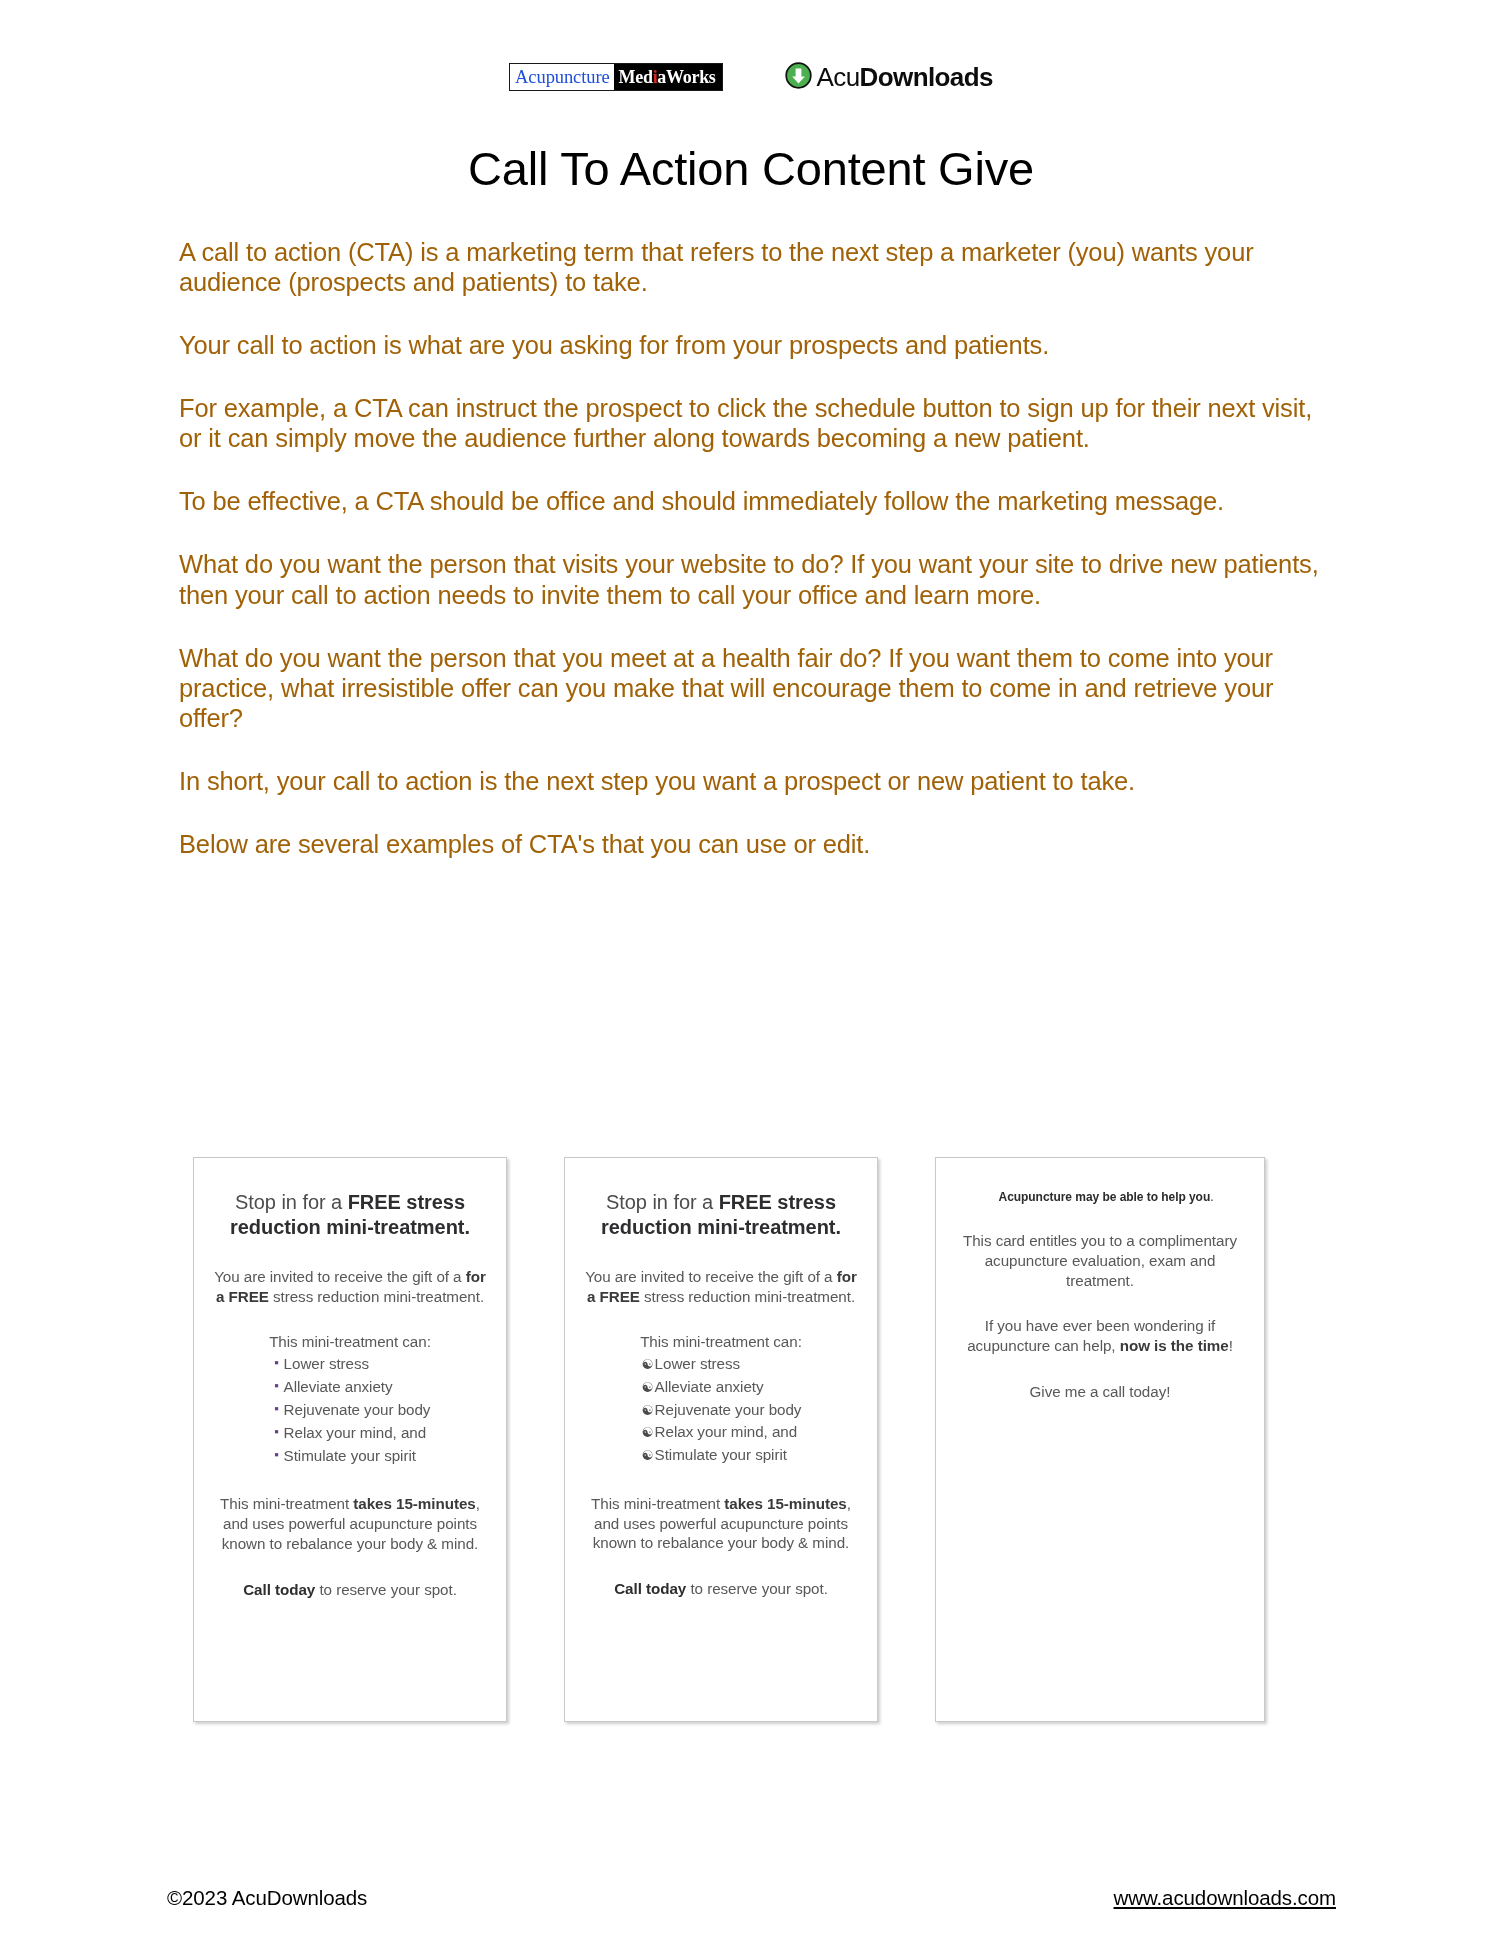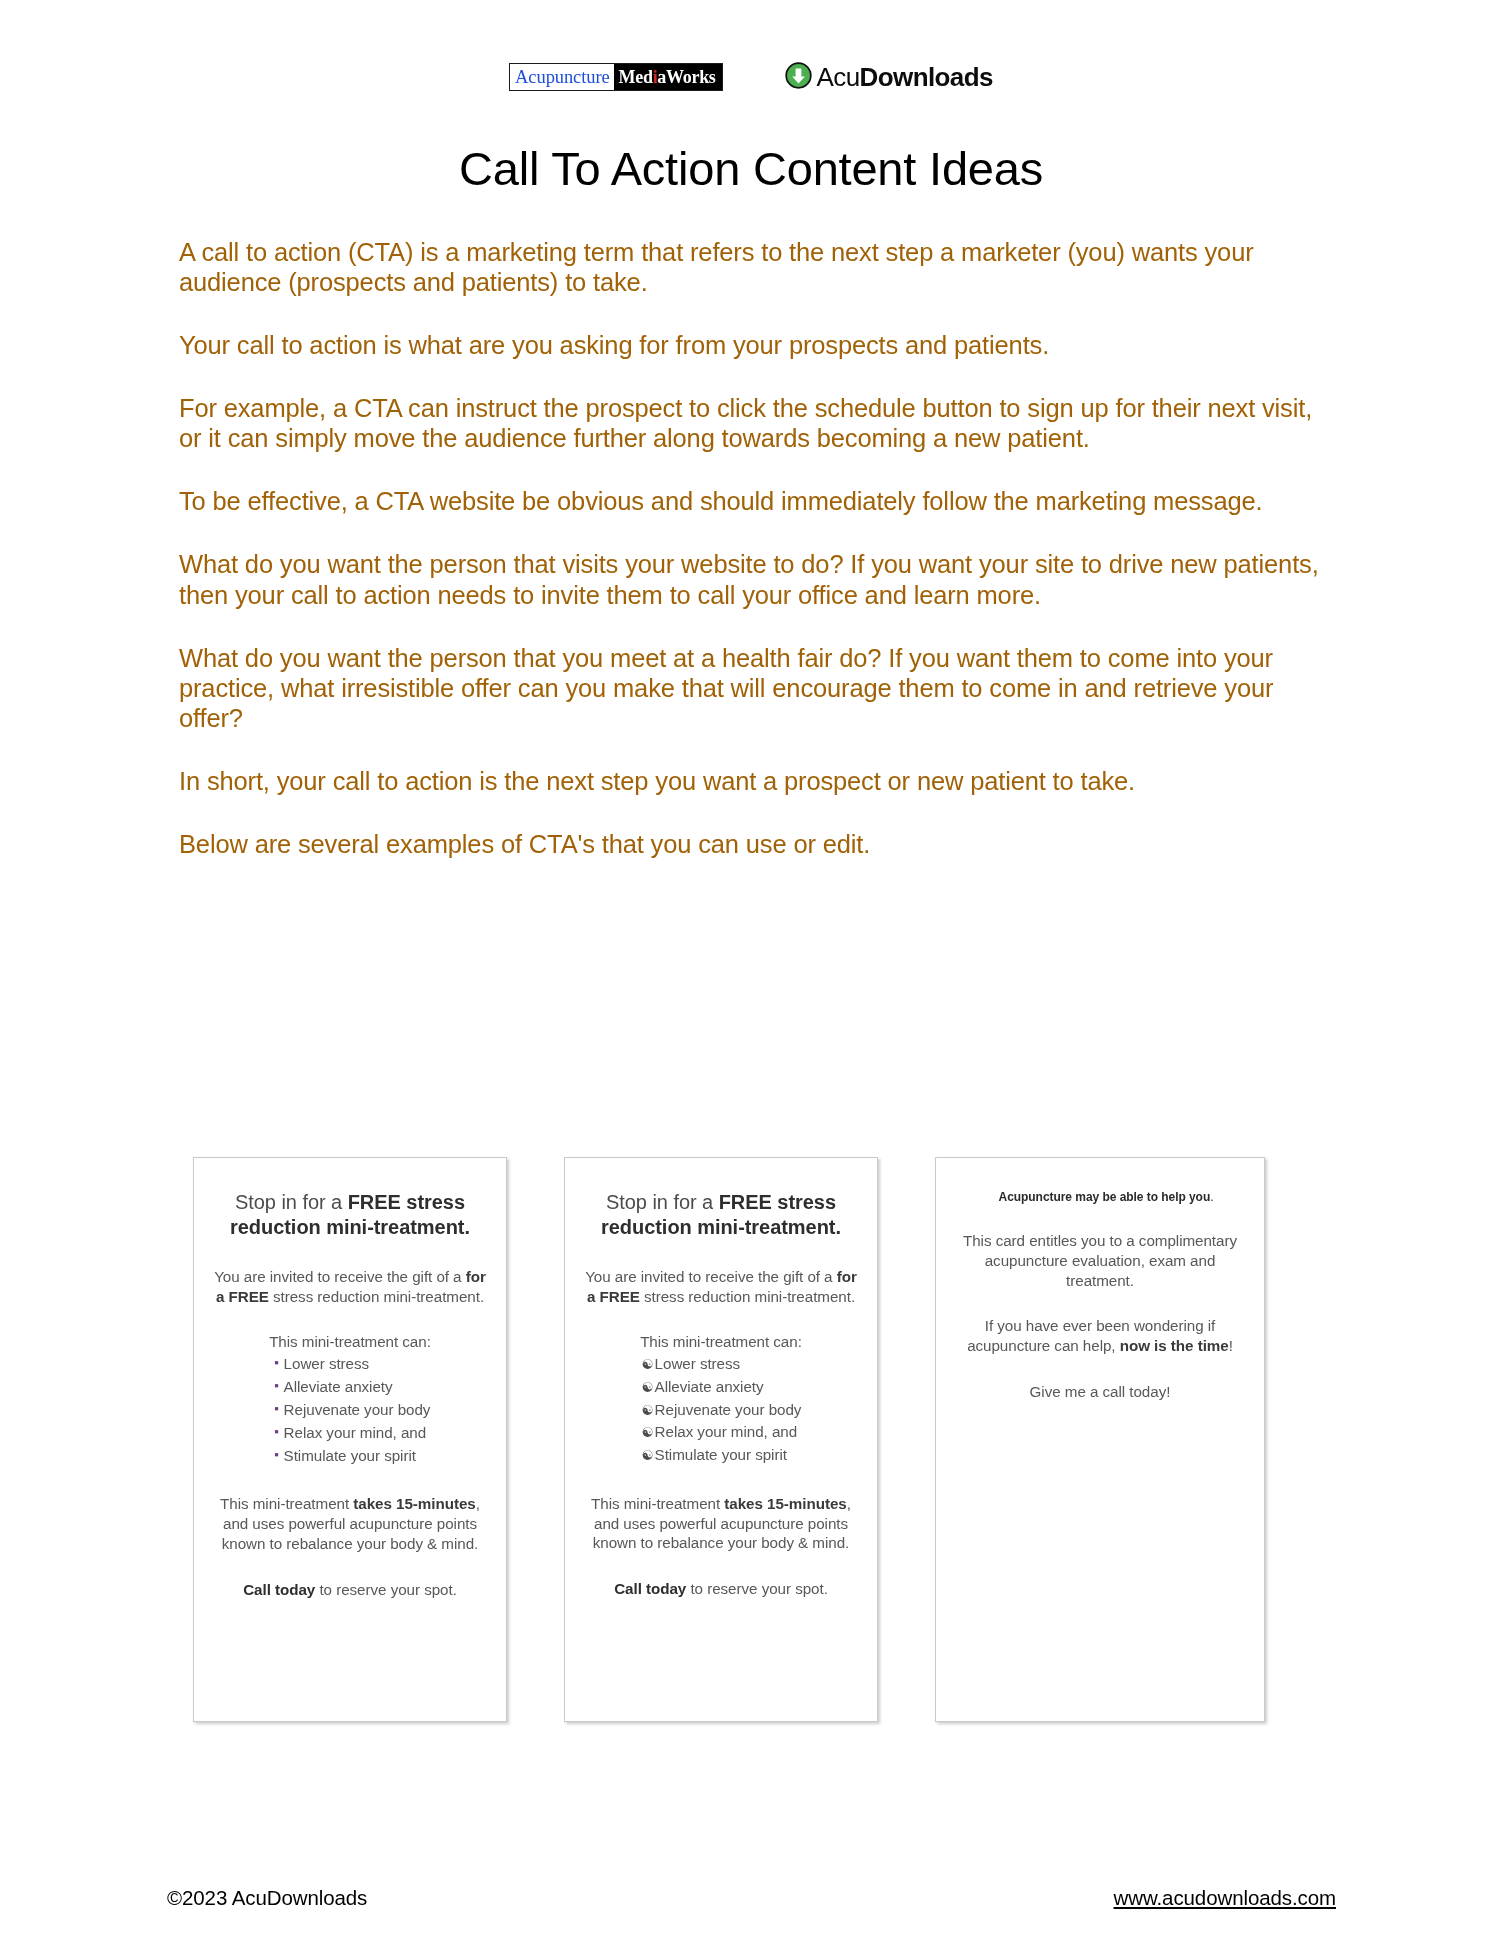--- a/index.html
+++ b/index.html
@@ -214,27 +214,27 @@
         <svg width="27" height="27" viewBox="0 0 27 27" aria-hidden="true">
           <circle cx="13.5" cy="13.5" r="12.3" fill="#4caf50" stroke="#111" stroke-width="1.7"></circle>
           <path d="M10.6 6.4 h5.8 v8.0 h3.5 L13.5 21.4 L7.2 14.4 h3.4 z" fill="#ffffff"></path>
         </svg>
       </span>
       <span class="acu-word"><span class="lite">Acu</span><span class="bold">Downloads</span></span>
     </div>
 
   </div>
 
-  <h1 class="doc-title">Call To Action Content Ideas</h1>
+  <h1 class="doc-title">Call To Action Content Give</h1>
 
   <div class="body-copy">
     <p>A call to action (CTA) is a marketing term that refers to the next step a marketer (you) wants your audience (prospects and patients) to take.</p>
     <p>Your call to action is what are you asking for from your prospects and patients.</p>
     <p>For example, a CTA can instruct the prospect to click the schedule button to sign up for their next visit, or it can simply move the audience further along towards becoming a new patient.</p>
-    <p>To be effective, a CTA website be obvious and should immediately follow the marketing message.</p>
+    <p>To be effective, a CTA should be office and should immediately follow the marketing message.</p>
     <p>What do you want the person that visits your website to do? If you want your site to drive new patients, then your call to action needs to invite them to call your office and learn more.</p>
     <p>What do you want the person that you meet at a health fair do? If you want them to come into your practice, what irresistible offer can you make that will encourage them to come in and retrieve your offer?</p>
     <p>In short, your call to action is the next step you want a prospect or new patient to take.</p>
     <p>Below are several examples of CTA's that you can use or edit.</p>
   </div>
 
   <div class="cards-row">
 
     <div class="card card-1">
       <div class="card-head"><span>Stop in for a </span><b>FREE stress reduction mini-treatment.</b></div>

